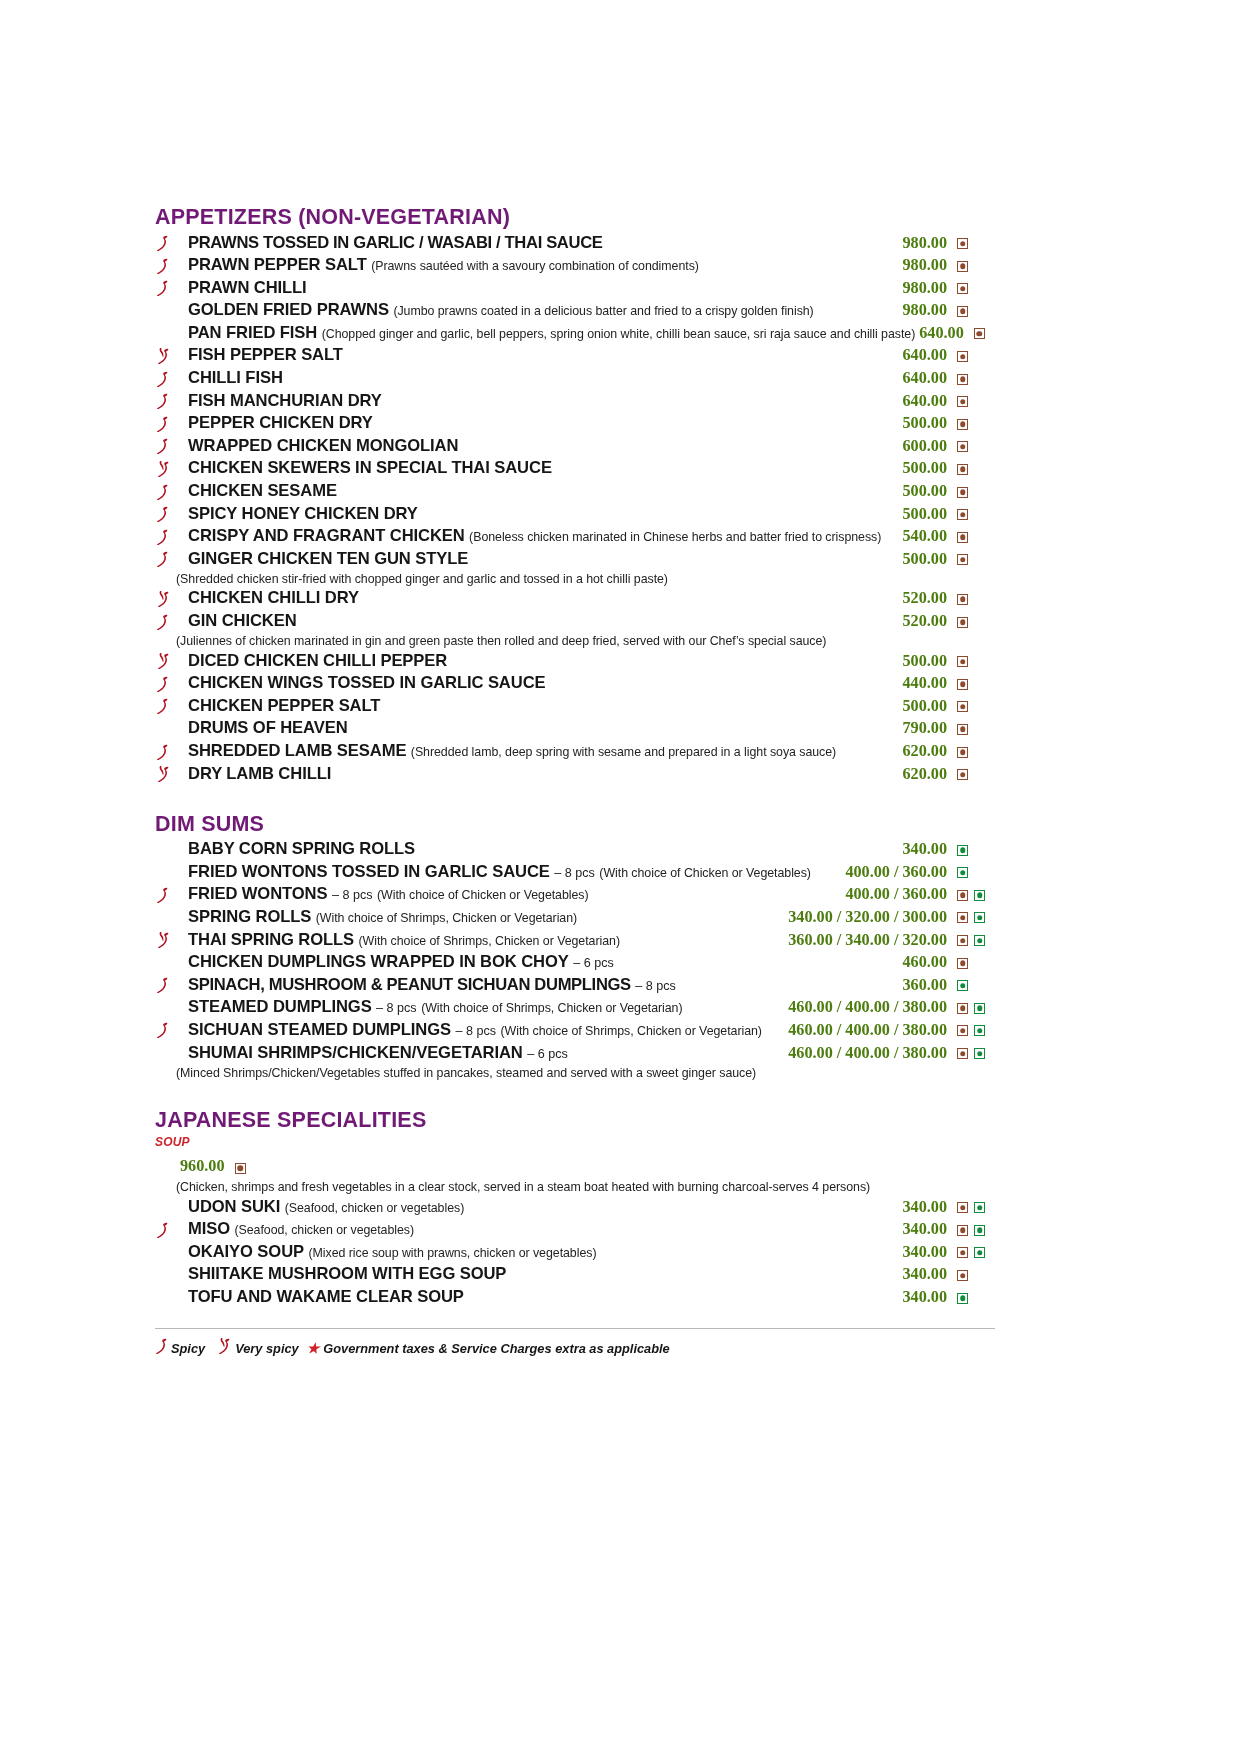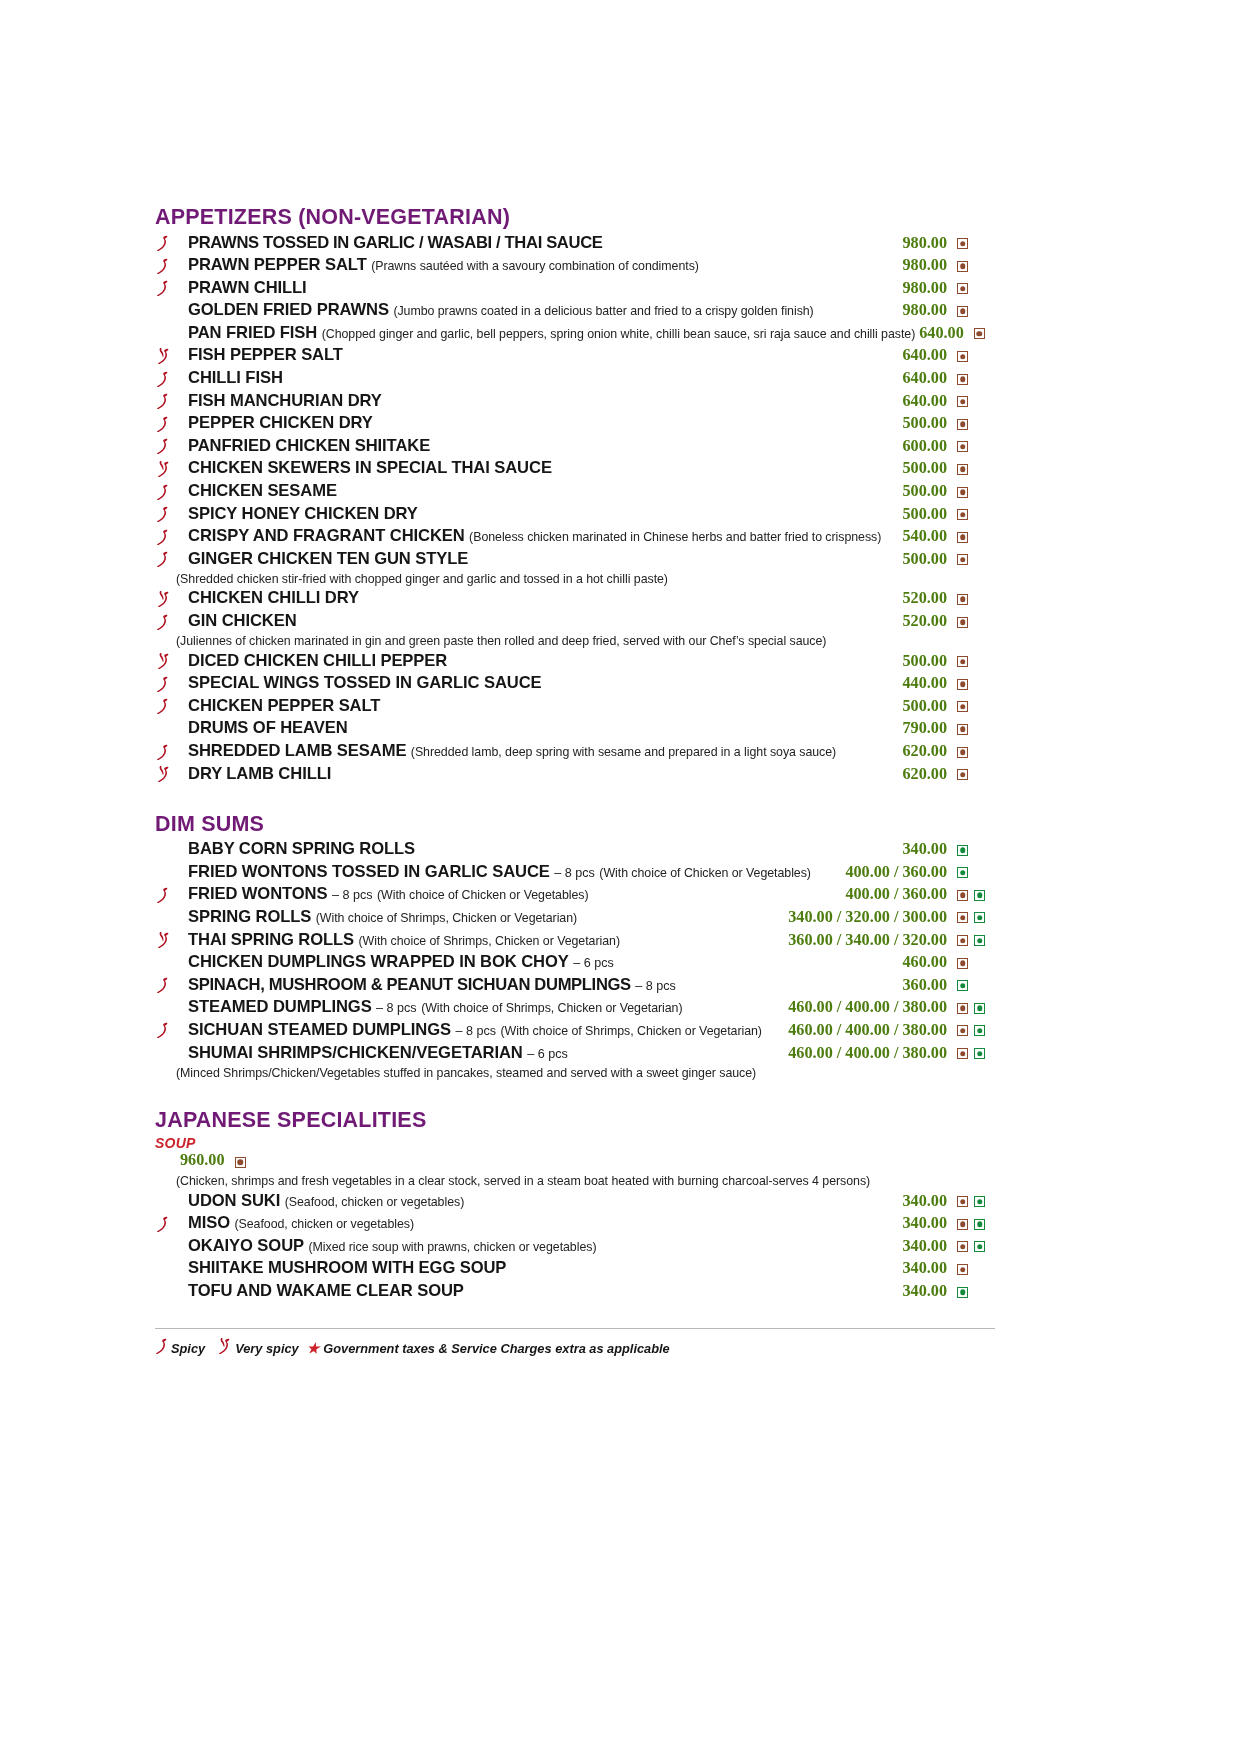--- a/index.html
+++ b/index.html
@@ -22,26 +22,26 @@
   
   .section-title {
     color: #701a75;
     font-size: 21.5px;
     font-weight: bold;
     letter-spacing: 0.2px;
     margin-bottom: 2px;
   }
   .section-subtitle {
     color: #cc2229;
-    font-size: 14px;
+    font-size: 12px;
     font-weight: bold;
     font-style: italic;
     letter-spacing: 0.2px;
     margin-top: 1px;
-    margin-bottom: 0px;
+    margin-bottom: 8px;
   }
   .section { margin-bottom: 0px; }
   .gap { height: 26px; }
   
   .row {
     display: flex;
     align-items: baseline;
     width: 840px;
     min-height: 22.6px;
     padding-top: 0.5px;
@@ -266,21 +266,21 @@
         <span class="dots">
           <span class="dot nonveg"></span>
         </span>
       </div>
       <div class="row">
         <span class="chilli">
           <svg width="12" height="17" viewBox="0 0 12 17">
             <path d="M8.6 1.2c.9-.6 2.1-.8 2.6-.2.5.7-.3 1.6-1.2 2-.5.3-.9.6-1.2 1.1C10 5 10.4 6.8 9.6 9c-1 2.7-3.6 5.4-7.1 6.9-1 .4-1.6.2-1.4-.4.2-.5 1-.9 2.1-1.5 2.6-1.5 4.4-3.6 5-5.8.5-1.9.2-3.5-.8-4.6-.6-.7-.3-1.6 1.2-2.4z" fill="#b01020"></path>
           </svg>
         </span>
-        <span class="names"><span class="nm">PANFRIED CHICKEN SHIITAKE</span></span>
+        <span class="names"><span class="nm">WRAPPED CHICKEN MONGOLIAN</span></span>
         <span class="price">600.00</span>
         <span class="dots">
           <span class="dot nonveg"></span>
         </span>
       </div>
       <div class="row">
         <span class="chilli">
           <svg width="14" height="17" viewBox="0 0 14 17">
             <path d="M9.6 1.2c.9-.6 2.1-.8 2.6-.2.5.7-.3 1.6-1.2 2-.5.3-.9.6-1.2 1.1C11 5 11.4 6.8 10.6 9c-1 2.7-3.6 5.4-7.1 6.9-1 .4-1.6.2-1.4-.4.2-.5 1-.9 2.1-1.5 2.6-1.5 4.4-3.6 5-5.8.5-1.9.2-3.5-.8-4.6-.6-.7-.3-1.6 1.2-2.4z" fill="#b01020"></path>
             <path d="M5.2 2.0c.5-.9.4-1.6-.3-1.9-.8-.3-1.4.6-1.3 1.6.1.9.5 1.9 1.2 2.8.9 1.2 1.6 2.6 1.8 3.8.1.7.6.7.8.1.3-1.1 0-2.8-.9-4.3-.5-.8-1.0-1.5-1.3-2.1z" fill="#b01020"></path>
@@ -379,21 +379,21 @@
         <span class="dots">
           <span class="dot nonveg"></span>
         </span>
       </div>
       <div class="row">
         <span class="chilli">
           <svg width="12" height="17" viewBox="0 0 12 17">
             <path d="M8.6 1.2c.9-.6 2.1-.8 2.6-.2.5.7-.3 1.6-1.2 2-.5.3-.9.6-1.2 1.1C10 5 10.4 6.8 9.6 9c-1 2.7-3.6 5.4-7.1 6.9-1 .4-1.6.2-1.4-.4.2-.5 1-.9 2.1-1.5 2.6-1.5 4.4-3.6 5-5.8.5-1.9.2-3.5-.8-4.6-.6-.7-.3-1.6 1.2-2.4z" fill="#b01020"></path>
           </svg>
         </span>
-        <span class="names"><span class="nm">SPECIAL WINGS  TOSSED IN GARLIC SAUCE</span></span>
+        <span class="names"><span class="nm">CHICKEN WINGS  TOSSED IN GARLIC SAUCE</span></span>
         <span class="price">440.00</span>
         <span class="dots">
           <span class="dot nonveg"></span>
         </span>
       </div>
       <div class="row">
         <span class="chilli">
           <svg width="12" height="17" viewBox="0 0 12 17">
             <path d="M8.6 1.2c.9-.6 2.1-.8 2.6-.2.5.7-.3 1.6-1.2 2-.5.3-.9.6-1.2 1.1C10 5 10.4 6.8 9.6 9c-1 2.7-3.6 5.4-7.1 6.9-1 .4-1.6.2-1.4-.4.2-.5 1-.9 2.1-1.5 2.6-1.5 4.4-3.6 5-5.8.5-1.9.2-3.5-.8-4.6-.6-.7-.3-1.6 1.2-2.4z" fill="#b01020"></path>
           </svg>

